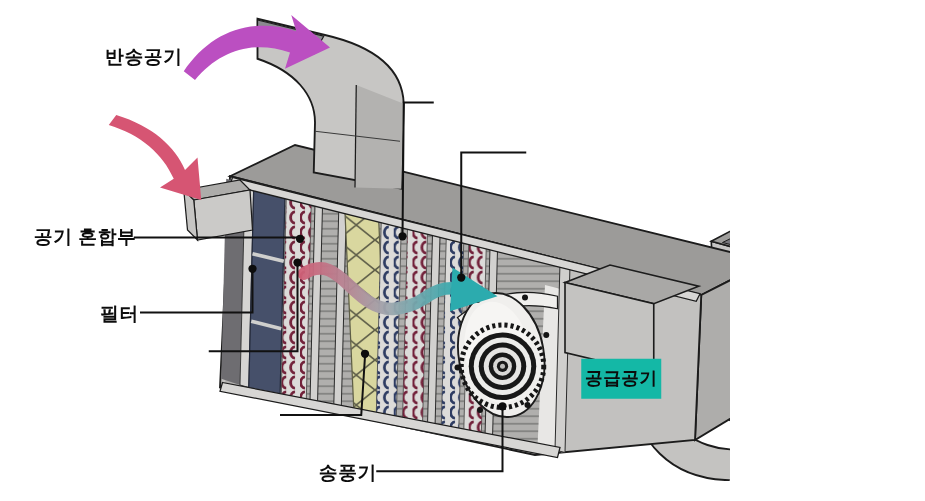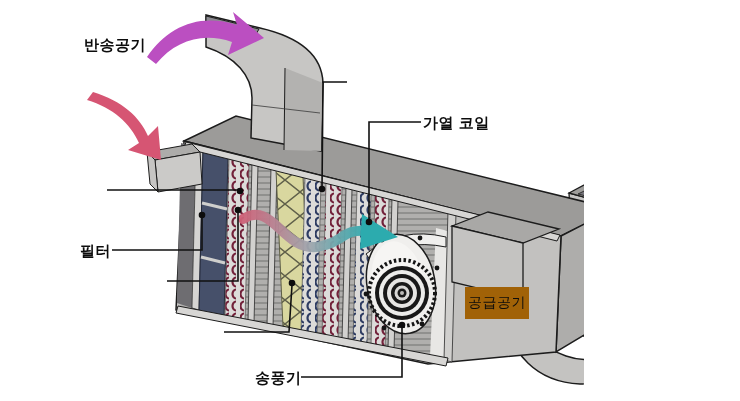--- a/index.html
+++ b/index.html
@@ -1,21 +1,21 @@
 <!DOCTYPE html>
 <html><head>
 <meta charset="utf-8">
 <style>
   html,body{margin:0;padding:0;background:#ffffff;}
   #stage{position:relative;width:584px;height:401px;background:#fff;overflow:hidden;
          font-family:"Liberation Sans",sans-serif;border-radius:19px;}
   #art{position:absolute;left:0;top:0;}
   .lbl{position:absolute;font-size:15px;font-weight:bold;color:#0c0c0c;white-space:nowrap;
        letter-spacing:0.5px;}
-  .lbl-box{position:absolute;background:#a16207;color:#0c0c0c;font-size:14px;font-weight:normal;
+  .lbl-box{position:absolute;background:#14b8a6;color:#0c0c0c;font-size:14px;font-weight:bold;
        display:flex;align-items:center;justify-content:center;white-space:nowrap;
        letter-spacing:0.5px;}
 </style>
 </head>
 <body>
 
 <div id="stage">
 
 <svg id="art" width="740" height="401" viewBox="0 0 740 401">
   <defs>
@@ -186,18 +186,18 @@
     <circle cx="202" cy="215" r="3.3"></circle>
     <circle cx="238" cy="210" r="3.3"></circle>
     <circle cx="292" cy="283" r="3.3"></circle>
     <circle cx="402" cy="325" r="3.3"></circle>
     <circle cx="322" cy="189" r="3.3"></circle>
     <circle cx="369" cy="222" r="3.3"></circle>
   </g>
 </svg>
 
 <div class="lbl" style="left:84px;top:36px;">반송공기</div>
+<div class="lbl" style="left:27px;top:180px;">공기 혼합부</div>
 <div class="lbl" style="left:80px;top:242px;">필터</div>
 <div class="lbl" style="left:255px;top:369px;">송풍기</div>
-<div class="lbl" style="left:423px;top:114px;">가열 코일</div>
 <div class="lbl-box" style="left:465px;top:287px;width:64px;height:32px;">공급공기</div>
 
 </div>
 
 </body></html>

